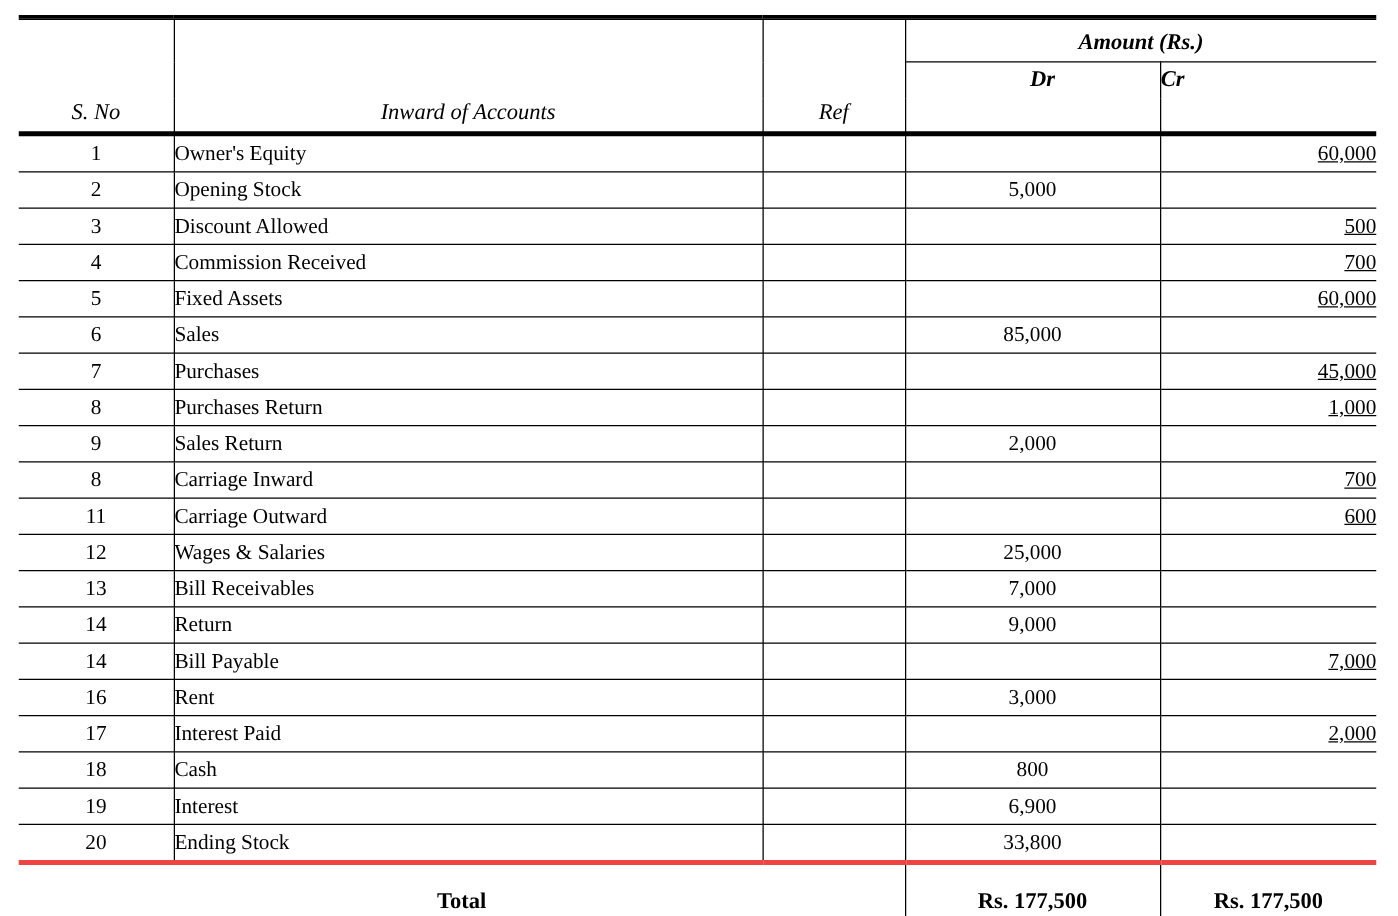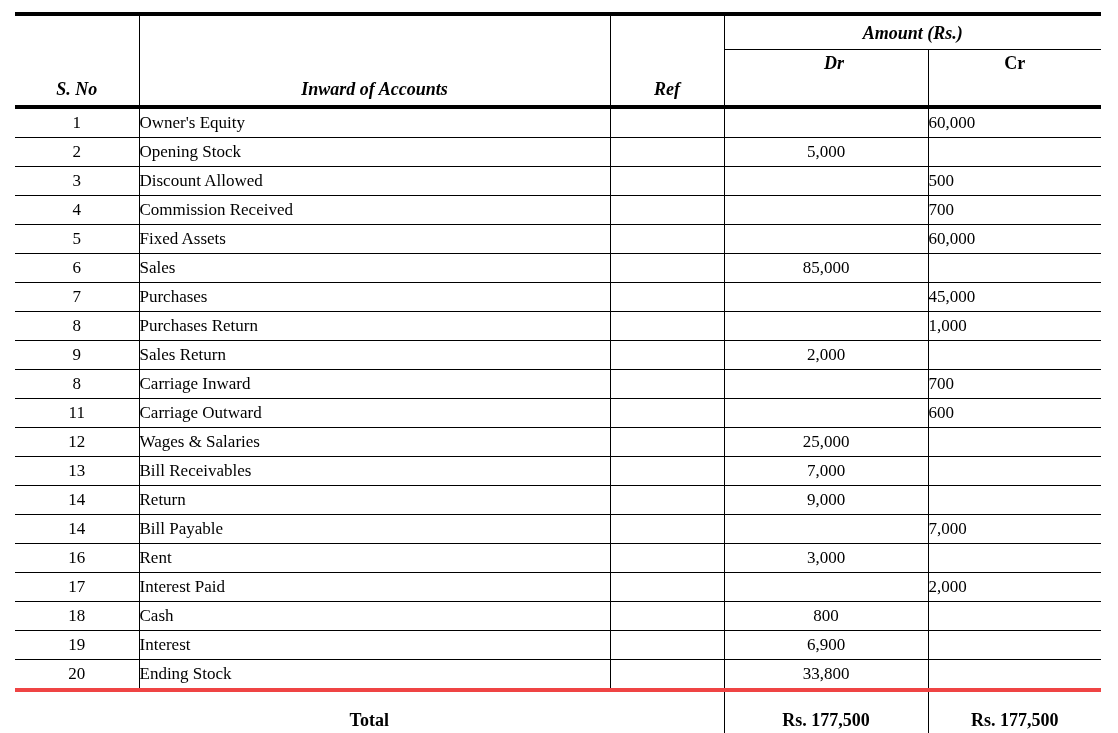--- a/index.html
+++ b/index.html
@@ -50,21 +50,21 @@
   }
 
   
   td.h-blank {
     border-right: 1px solid #000;
     padding: 0;
   }
   td.h-sno, td.h-head, td.h-ref {
     vertical-align: bottom;
     text-align: center;
-    font-weight: bold;
+    font-weight: normal;
     font-style: italic;
     font-size: 18px;
     padding: 0 0 5px 0;
     border-right: 1px solid #000;
   }
   td.h-sno   { border-left: none; }
   td.h-amount {
     text-align: center;
     font-weight: bold;
     font-style: italic;
@@ -76,22 +76,23 @@
     vertical-align: bottom;
     text-align: center;
     font-weight: bold;
     font-style: italic;
     font-size: 18px;
     padding: 3px 0 5px 16px;
     border-right: 1px solid #000;
   }
   td.h-cr {
     vertical-align: bottom;
-    text-align: center;
-    font-weight: bold;
+    text-align: left;
+    font-weight: bold;
+    font-style: italic;
     font-size: 18px;
     padding: 3px 0 5px 0;
   }
 
   
   tr.head-rule td {
     height: 0;
     padding: 0;
     line-height: 0;
     font-size: 0;
@@ -114,21 +115,22 @@
     border-right: 1px solid #000;
   }
   td.d-ref {
     border-right: 1px solid #000;
   }
   td.d-dr {
     text-align: center;
     border-right: 1px solid #000;
   }
   td.d-cr {
-    text-align: left;
+    text-align: right;
+    text-decoration: underline;
   }
   tr.data-row.last td {
     border-bottom: 4px solid #ef4444;
   }
 
   
   tr.total-row td {
     height: 56px;
     vertical-align: middle;
     padding: 0;

